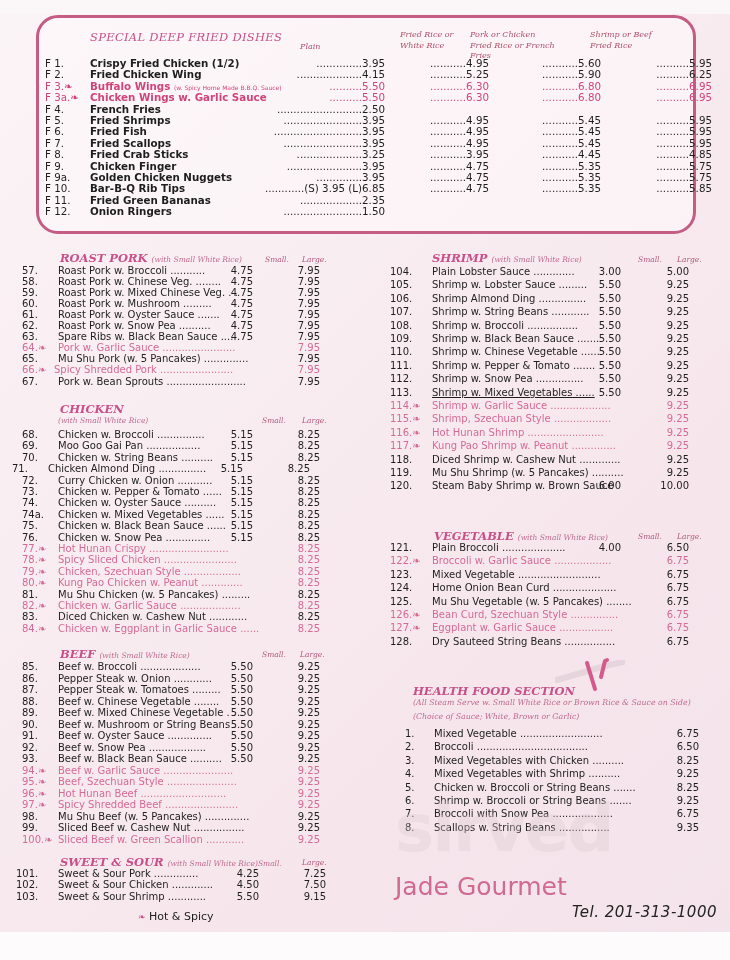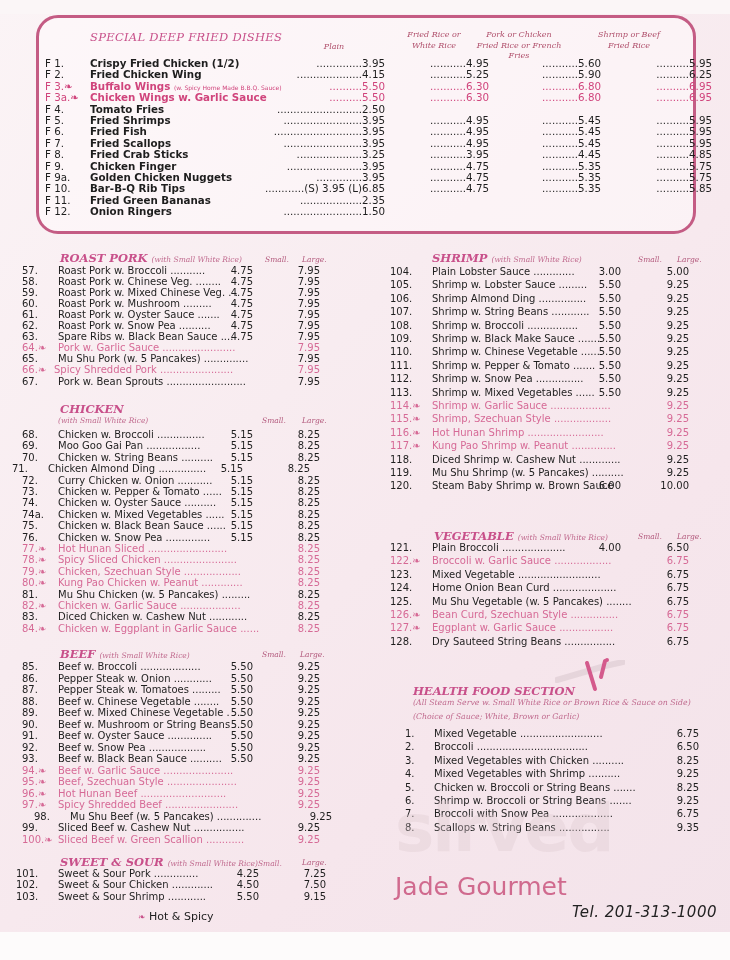--- a/index.html
+++ b/index.html
@@ -19,21 +19,21 @@
       border: 3px solid #c45c84; border-radius: 22px;
       background: rgba(255,250,252,0.55);
     }
     .fried-title {
       position: absolute; left: 90px; top: 30px;
       font-family: "DejaVu Serif", serif; font-style: italic;
       font-size: 11.5px; color: #c8508a; letter-spacing: 0.3px;
     }
     .fried-colhead {
       position: absolute; font-family: "DejaVu Serif", serif; font-style: italic;
-      font-size: 8px; color: #b0506c; text-align: center; line-height: 10px;
+      font-size: 8px; color: #b0506c; text-align: left; line-height: 10px;
     }
     .frow {
       position: absolute; left: 45px; height: 11px; width: 630px;
       font-size: 10.3px; line-height: 11px; font-weight: bold; white-space: nowrap;
       color: #1e1e1e;
     }
     .frow.hot { color: #d0447c; }
     .frow .num { position: absolute; left: 0; width: 45px; font-weight: normal; }
     .frow .name { position: absolute; left: 45px; }
     .frow .name small { font-size: 6px; font-weight: normal; }
@@ -117,21 +117,21 @@
     <div class="frow hot" style="top: 92.2px;">
       <span class="num">F 3a.❧</span>
       <span class="name"><span>Chicken Wings w. Garlic Sauce</span></span>
       <span class="p p0">..........5.50</span>
       <span class="p p1">...........6.30</span>
       <span class="p p2">...........6.80</span>
       <span class="p p3">..........6.95</span>
     </div>
     <div class="frow" style="top: 103.6px;">
       <span class="num">F 4.</span>
-      <span class="name"><span>Tomato Fries</span></span>
+      <span class="name"><span>French Fries</span></span>
       <span class="p p0">..........................2.50</span>
       <span class="p p1"></span>
       <span class="p p2"></span>
       <span class="p p3"></span>
     </div>
     <div class="frow" style="top: 115px;">
       <span class="num">F 5.</span>
       <span class="name"><span>Fried Shrimps</span></span>
       <span class="p p0">........................3.95</span>
       <span class="p p1">...........4.95</span>
@@ -335,21 +335,21 @@
       <span class="large" style="left: 266px; width: 32px;">8.25</span>
     </div>
     <div class="row" style="left: 22px; top: 531.6px; width: 300px;">
       <span class="num">76.</span>
       <span class="name" style="left: 36px;">Chicken w. Snow Pea ..............</span>
       <span class="small" style="left: 201px; width: 30px;">5.15</span>
       <span class="large" style="left: 266px; width: 32px;">8.25</span>
     </div>
     <div class="row hot" style="left: 22px; top: 543px; width: 300px;">
       <span class="num">77.❧</span>
-      <span class="name" style="left: 36px;">Hot Hunan Sliced .........................</span>
+      <span class="name" style="left: 36px;">Hot Hunan Crispy .........................</span>
       <span class="large" style="left: 266px; width: 32px;">8.25</span>
     </div>
     <div class="row hot" style="left: 22px; top: 554.4px; width: 300px;">
       <span class="num">78.❧</span>
       <span class="name" style="left: 36px;">Spicy Sliced Chicken .......................</span>
       <span class="large" style="left: 266px; width: 32px;">8.25</span>
     </div>
     <div class="row hot" style="left: 22px; top: 565.8px; width: 300px;">
       <span class="num">79.❧</span>
       <span class="name" style="left: 36px;">Chicken, Szechuan Style ..................</span>
@@ -456,21 +456,21 @@
     <div class="row hot" style="left: 22px; top: 787.5px; width: 300px;">
       <span class="num">96.❧</span>
       <span class="name" style="left: 36px;">Hot Hunan Beef ...........................</span>
       <span class="large" style="left: 266px; width: 32px;">9.25</span>
     </div>
     <div class="row hot" style="left: 22px; top: 799px; width: 300px;">
       <span class="num">97.❧</span>
       <span class="name" style="left: 36px;">Spicy Shredded Beef .......................</span>
       <span class="large" style="left: 266px; width: 32px;">9.25</span>
     </div>
-    <div class="row" style="left: 22px; top: 810.5px; width: 300px; margin-left: 12px;">
+    <div class="row" style="left: 22px; top: 810.5px; width: 300px;">
       <span class="num">98.</span>
       <span class="name" style="left: 36px;">Mu Shu Beef (w. 5 Pancakes) ..............</span>
       <span class="large" style="left: 266px; width: 32px;">9.25</span>
     </div>
     <div class="row" style="left: 22px; top: 822px; width: 300px;">
       <span class="num">99.</span>
       <span class="name" style="left: 36px;">Sliced Beef w. Cashew Nut ................</span>
       <span class="large" style="left: 266px; width: 32px;">9.25</span>
     </div>
     <div class="row hot" style="left: 22px; top: 833.5px; width: 300px;">
@@ -543,21 +543,21 @@
       <span class="large" style="left: 267px; width: 32px;">9.25</span>
     </div>
     <div class="row" style="left: 390px; top: 319.6px; width: 301px;">
       <span class="num">108.</span>
       <span class="name" style="left: 42px;">Shrimp w. Broccoli ................</span>
       <span class="small" style="left: 201px; width: 30px;">5.50</span>
       <span class="large" style="left: 267px; width: 32px;">9.25</span>
     </div>
     <div class="row" style="left: 390px; top: 333px; width: 301px;">
       <span class="num">109.</span>
-      <span class="name" style="left: 42px;">Shrimp w. Black Make Sauce .......</span>
+      <span class="name" style="left: 42px;">Shrimp w. Black Bean Sauce .......</span>
       <span class="small" style="left: 201px; width: 30px;">5.50</span>
       <span class="large" style="left: 267px; width: 32px;">9.25</span>
     </div>
     <div class="row" style="left: 390px; top: 346.4px; width: 301px;">
       <span class="num">110.</span>
       <span class="name" style="left: 42px;">Shrimp w. Chinese Vegetable ......</span>
       <span class="small" style="left: 201px; width: 30px;">5.50</span>
       <span class="large" style="left: 267px; width: 32px;">9.25</span>
     </div>
     <div class="row" style="left: 390px; top: 359.8px; width: 301px;">
@@ -567,21 +567,21 @@
       <span class="large" style="left: 267px; width: 32px;">9.25</span>
     </div>
     <div class="row" style="left: 390px; top: 373.2px; width: 301px; text-decoration: underline;">
       <span class="num">112.</span>
       <span class="name" style="left: 42px;">Shrimp w. Snow Pea ...............</span>
       <span class="small" style="left: 201px; width: 30px;">5.50</span>
       <span class="large" style="left: 267px; width: 32px;">9.25</span>
     </div>
     <div class="row" style="left: 390px; top: 386.6px; width: 301px;">
       <span class="num">113.</span>
-      <span class="name" style="left: 42px;">Shrimp w. Mixed Vegetables ......</span>
+      <span class="name" style="left: 42px; text-decoration: underline;">Shrimp w. Mixed Vegetables ......</span>
       <span class="small" style="left: 201px; width: 30px;">5.50</span>
       <span class="large" style="left: 267px; width: 32px;">9.25</span>
     </div>
     <div class="row hot" style="left: 390px; top: 400px; width: 301px;">
       <span class="num">114.❧</span>
       <span class="name" style="left: 42px;">Shrimp w. Garlic Sauce ...................</span>
       <span class="large" style="left: 267px; width: 32px;">9.25</span>
     </div>
     <div class="row hot" style="left: 390px; top: 413.4px; width: 301px;">
       <span class="num">115.❧</span>

